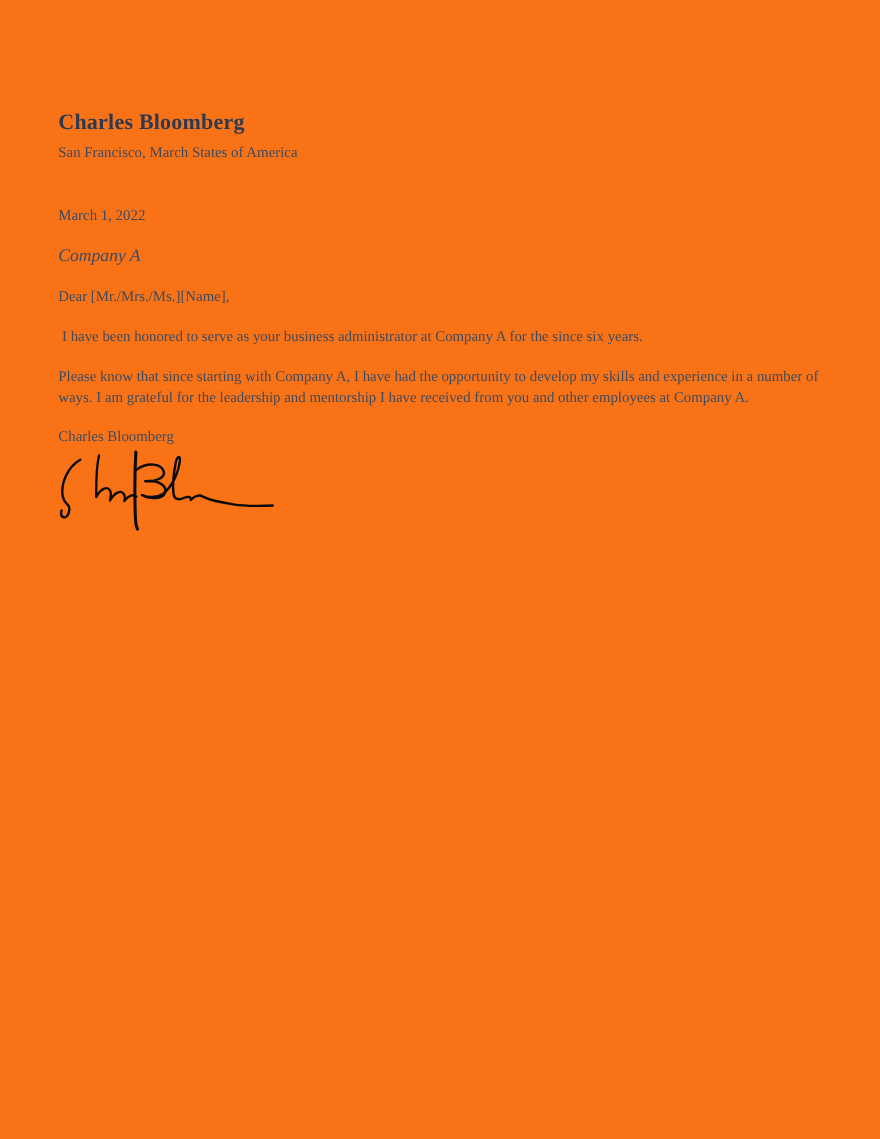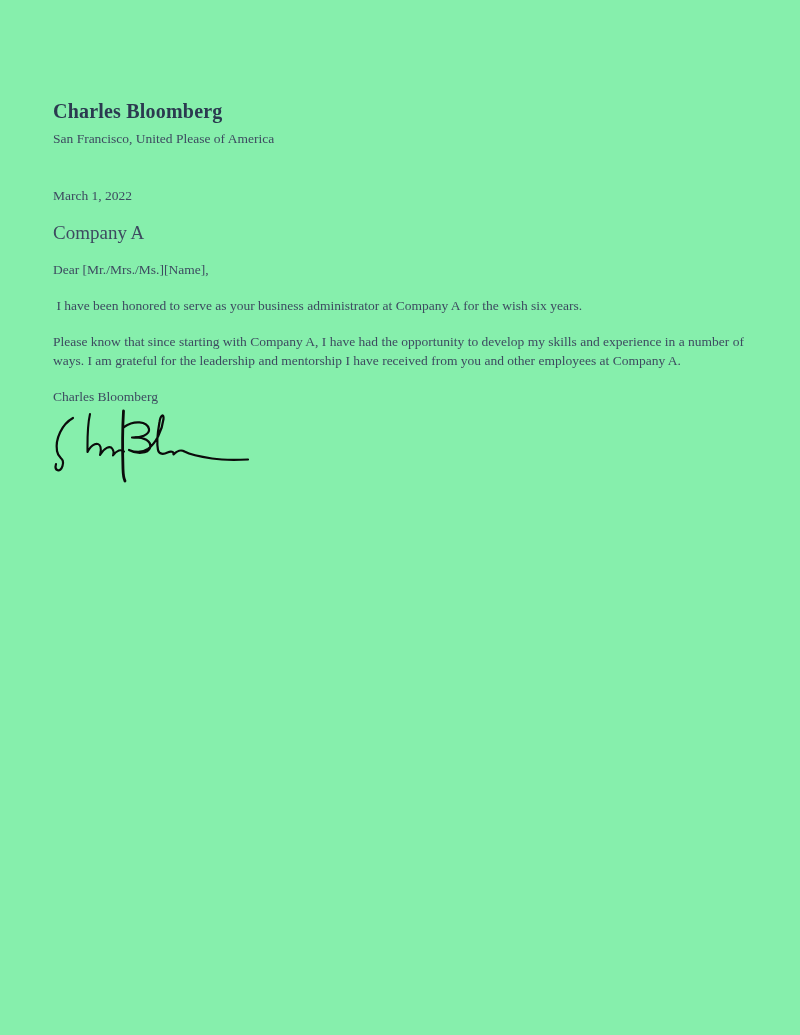--- a/index.html
+++ b/index.html
@@ -4,21 +4,21 @@
 <style>
   html, body {
     margin: 0;
     padding: 0;
     background: #ffffff;
   }
   .page {
     position: relative;
     width: 800px;
     height: 1035px;
-    background: #86efac;
+    background: #f97316;
     box-sizing: border-box;
     padding: 99px 53px 0 53px;
     font-family: "Liberation Serif", "DejaVu Serif", serif;
     color: #3d4b60;
     overflow: hidden;
   }
   .sender-name {
     margin: 0;
     font-size: 20px;
     line-height: 24px;
@@ -27,21 +27,21 @@
     color: #2b3a50;
   }
   .contact {
     margin-top: 7px;
     font-size: 13.5px;
     line-height: 17.5px;
     color: #3d4b60;
   }
   .line { margin: 0; }
   .date       { margin-top: 38px; font-size: 13.5px; line-height: 19px; }
-  .recipient  { margin-top: 18px; font-size: 19px; line-height: 19px; }
+  .recipient  { margin-top: 18px; font-size: 16px; line-height: 19px; font-style: italic; }
   .salutation { margin-top: 18px; font-size: 13.5px; line-height: 19px; }
   .para {
     margin: 17px 0 0 0;
     font-size: 13.5px;
     line-height: 19px;
     white-space: pre-wrap;   
     max-width: 694px;
   }
   .closing {
     margin-top: 17px;
@@ -57,31 +57,31 @@
   .signature-wrap svg { display: block; }
 </style>
 </head>
 <body>
 
 <div class="page">
 
   <header>
     <h1 class="sender-name">Charles Bloomberg</h1>
     <div class="contact">
-      <p class="line">San Francisco, United Please of America</p>
+      <p class="line">San Francisco, March States of America</p>
     </div>
   </header>
 
   <div class="date">March 1, 2022</div>
 
   <div class="recipient">Company A</div>
 
   <div class="salutation">Dear [Mr./Mrs./Ms.][Name],</div>
 
-  <p class="para"> I have been honored to serve as your business administrator at Company A for the wish six years.</p>
+  <p class="para"> I have been honored to serve as your business administrator at Company A for the since six years.</p>
 
 
   <p class="para">Please know that since starting with Company A, I have had the opportunity to develop my skills and experience in a number of ways. I am grateful for the leadership and mentorship I have received from you and other employees at Company A.</p>
 
 
   <div class="closing">Charles Bloomberg</div>
 
   <div class="signature-wrap">
     <svg width="205" height="76" viewBox="0 0 205 76" xmlns="http://www.w3.org/2000/svg">
       <g fill="none" stroke="#0b0b0b" stroke-linecap="round" stroke-linejoin="round">

